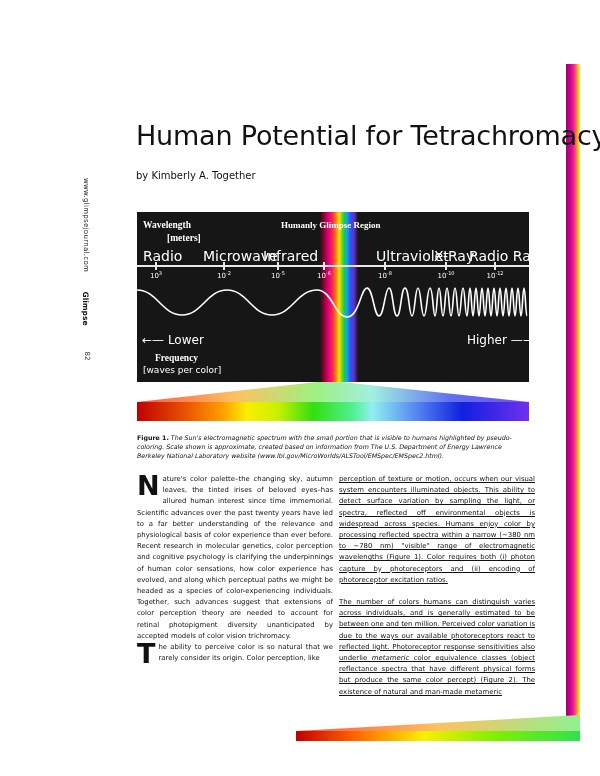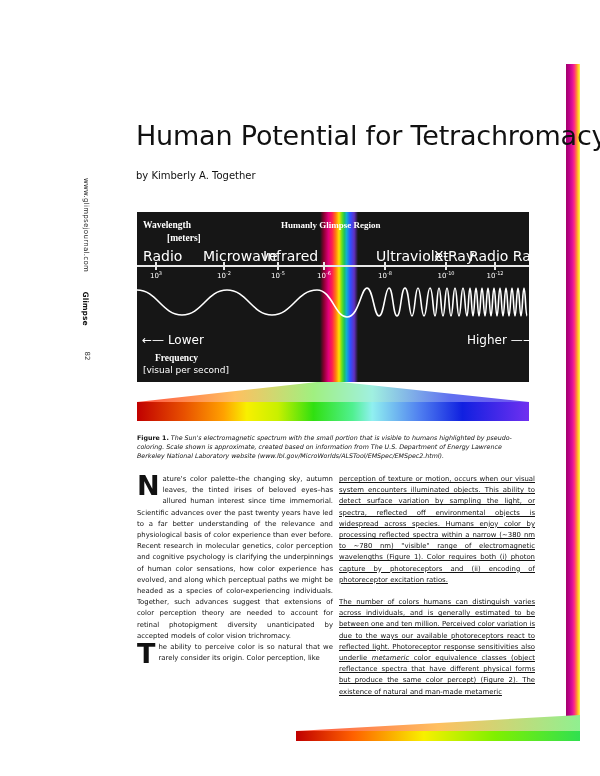--- a/index.html
+++ b/index.html
@@ -105,21 +105,21 @@
   <div class="arrow-row" style="left:5px;">
     <span>←—</span>
     <span>Lower</span>
   </div>
   <div class="arrow-row" style="left:322px;padding-left:8px;">
     <span>Higher</span>
     <span>—→</span>
   </div>
 
   <div class="fig-label fig-bold" style="left:6px;top:141px;font-size:9.5px;margin-left:12px;">Frequency</div>
-  <div class="fig-label" style="left:6px;top:153px;font-size:9px;">[visual per second]</div>
+  <div class="fig-label" style="left:6px;top:153px;font-size:9px;">[waves per color]</div>
 </div>
 
 <svg class="abs prism" viewBox="0 0 392 40">
   <defs>
     <linearGradient id="specG" x1="0" x2="1" y1="0" y2="0">
       <stop offset="0" stop-color="#c00000"></stop>
       <stop offset="0.12" stop-color="#e85000"></stop>
       <stop offset="0.22" stop-color="#ffa000"></stop>
       <stop offset="0.28" stop-color="#f8f000"></stop>
       <stop offset="0.36" stop-color="#c8f000"></stop>

